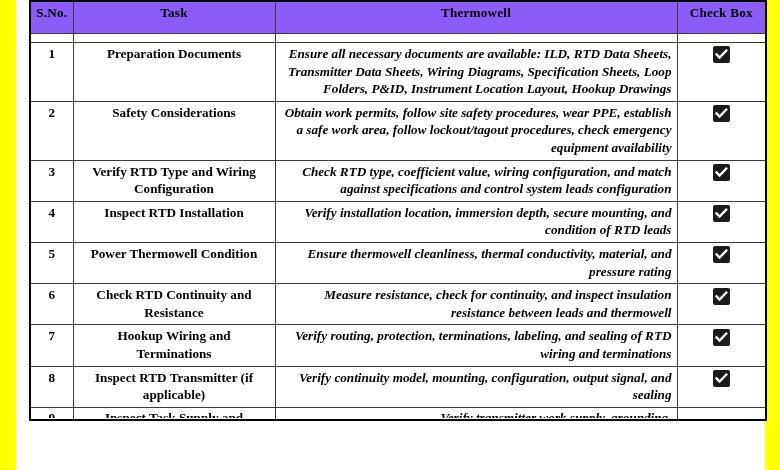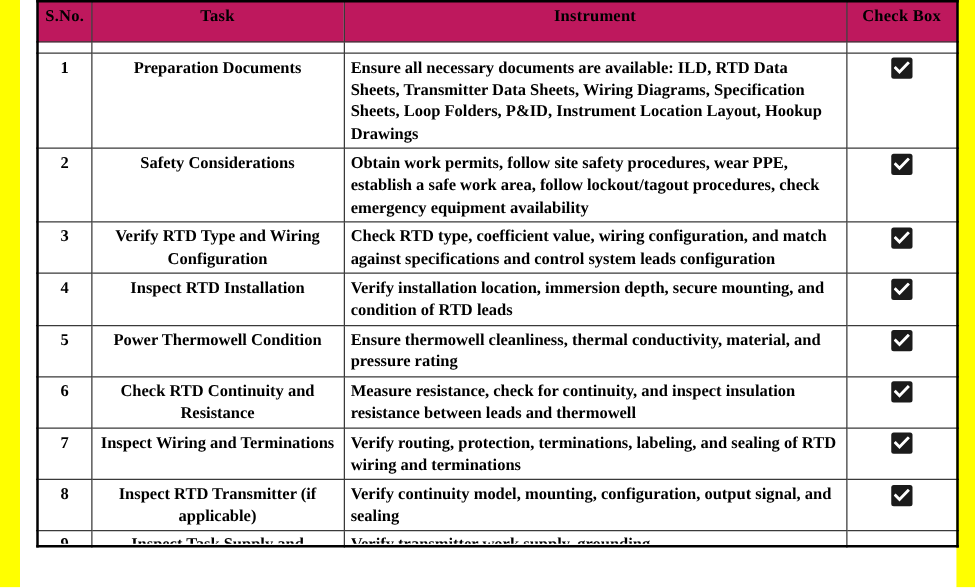--- a/index.html
+++ b/index.html
@@ -78,43 +78,44 @@
 
   
   tr.clipped-top td {
     height: 8px;
     padding: 0;
     border-top: none;
     background: #ffffff;
   }
 
   thead th {
-    background: #be185d;
+    background: #8b5cf6;
     text-align: center;
     vertical-align: middle;
     font-weight: bold;
     font-size: 13.6px;
     letter-spacing: 0.2px;
     height: 26px;
     padding: 3px 4px;
     border: 1.5px solid #2b2b2b;
   }
 
   td.sno {
     text-align: center;
     vertical-align: middle;
     font-size: 13.4px;
   }
   td.task {
     text-align: center;
     vertical-align: top;
   }
   td.desc {
-    text-align: left;
+    text-align: right;
     vertical-align: top;
+    font-style: italic;
   }
   td.check {
     text-align: center;
     vertical-align: middle;
   }
 
   
   td.desc.mid { vertical-align: middle; }
 
   .checkbox {
@@ -170,21 +171,21 @@
           <td></td>
           <td></td>
           <td></td>
         </tr>
       </tbody>
 
       <thead>
         <tr>
           <th>S.No.</th>
           <th>Task</th>
-          <th>Instrument</th>
+          <th>Thermowell</th>
           <th>Check Box</th>
         </tr>
       </thead>
 
       <tbody>
 
         <tr>
           <td class="sno">1</td>
           <td class="task">Preparation Documents</td>
           <td class="desc">Ensure all necessary documents are available: ILD, RTD Data Sheets, Transmitter Data Sheets, Wiring Diagrams, Specification Sheets, Loop Folders, P&amp;ID, Instrument Location Layout, Hookup Drawings</td>
@@ -257,21 +258,21 @@
             <span class="checkbox">
               <svg width="13" height="11" viewBox="0 0 13 11" aria-hidden="true">
                 <path d="M1.5 5.4 L4.6 8.6 L11.3 1.6" stroke="#ffffff" stroke-width="2.3" fill="none" stroke-linecap="square"></path>
               </svg>
             </span>
           </td>
         </tr>
 
         <tr>
           <td class="sno">7</td>
-          <td class="task">Inspect Wiring and Terminations</td>
+          <td class="task">Hookup Wiring and Terminations</td>
           <td class="desc">Verify routing, protection, terminations, labeling, and sealing of RTD wiring and terminations</td>
           <td class="check">
             <span class="checkbox">
               <svg width="13" height="11" viewBox="0 0 13 11" aria-hidden="true">
                 <path d="M1.5 5.4 L4.6 8.6 L11.3 1.6" stroke="#ffffff" stroke-width="2.3" fill="none" stroke-linecap="square"></path>
               </svg>
             </span>
           </td>
         </tr>
 

